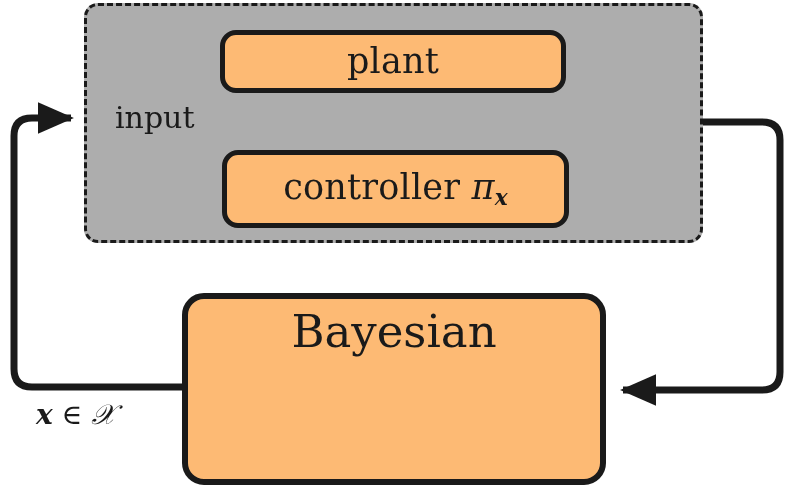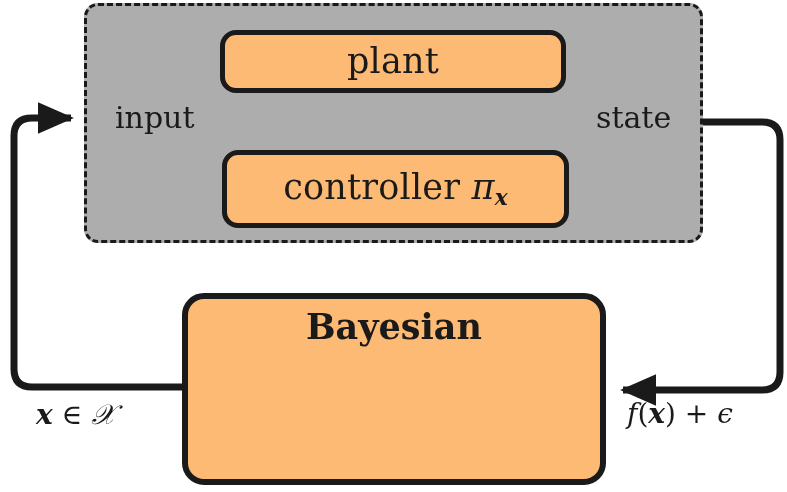--- a/index.html
+++ b/index.html
@@ -64,24 +64,23 @@
     justify-content: flex-start;
     padding-top: 8px;
   }
 
   .block-title {
     font-size: 35px;
     line-height: 1.03;
     letter-spacing: 0.2px;
   }
   .bayes-line {
-    font-size: 35px;
+    font-size: 45px;
     line-height: 1.12;
     text-align: right;
-    font-weight: bold;
   }
   .bayes-formula {
     margin-top: 14px;
     font-size: 27px;
     white-space: nowrap;
   }
 
   
   .mvar { font-style: italic; font-weight: bold; font-family: "DejaVu Serif", serif; }
   .mcal { font-style: italic; font-family: "DejaVu Serif", serif; }
@@ -137,24 +136,20 @@
     </div>
   </div>
 
   <div class="block block-bayes">
     <div class="bayes-line">Bayesian</div>
 
   </div>
 
   <div class="label lbl-input">input</div>
 
-  <div class="label lbl-state">state</div>
 
   <div class="label lbl-xinX">
     <span class="mvar">x</span><span> ∈ </span><span class="mcal">𝒳</span>
   </div>
 
 
-  <div class="label lbl-fxeps">
-    <span class="mcal">f</span><span>(</span><span class="mvar">x</span><span>)</span><span> + </span><span class="mcal">ϵ</span>
-  </div>
 
 </div>
 
 </body></html>

